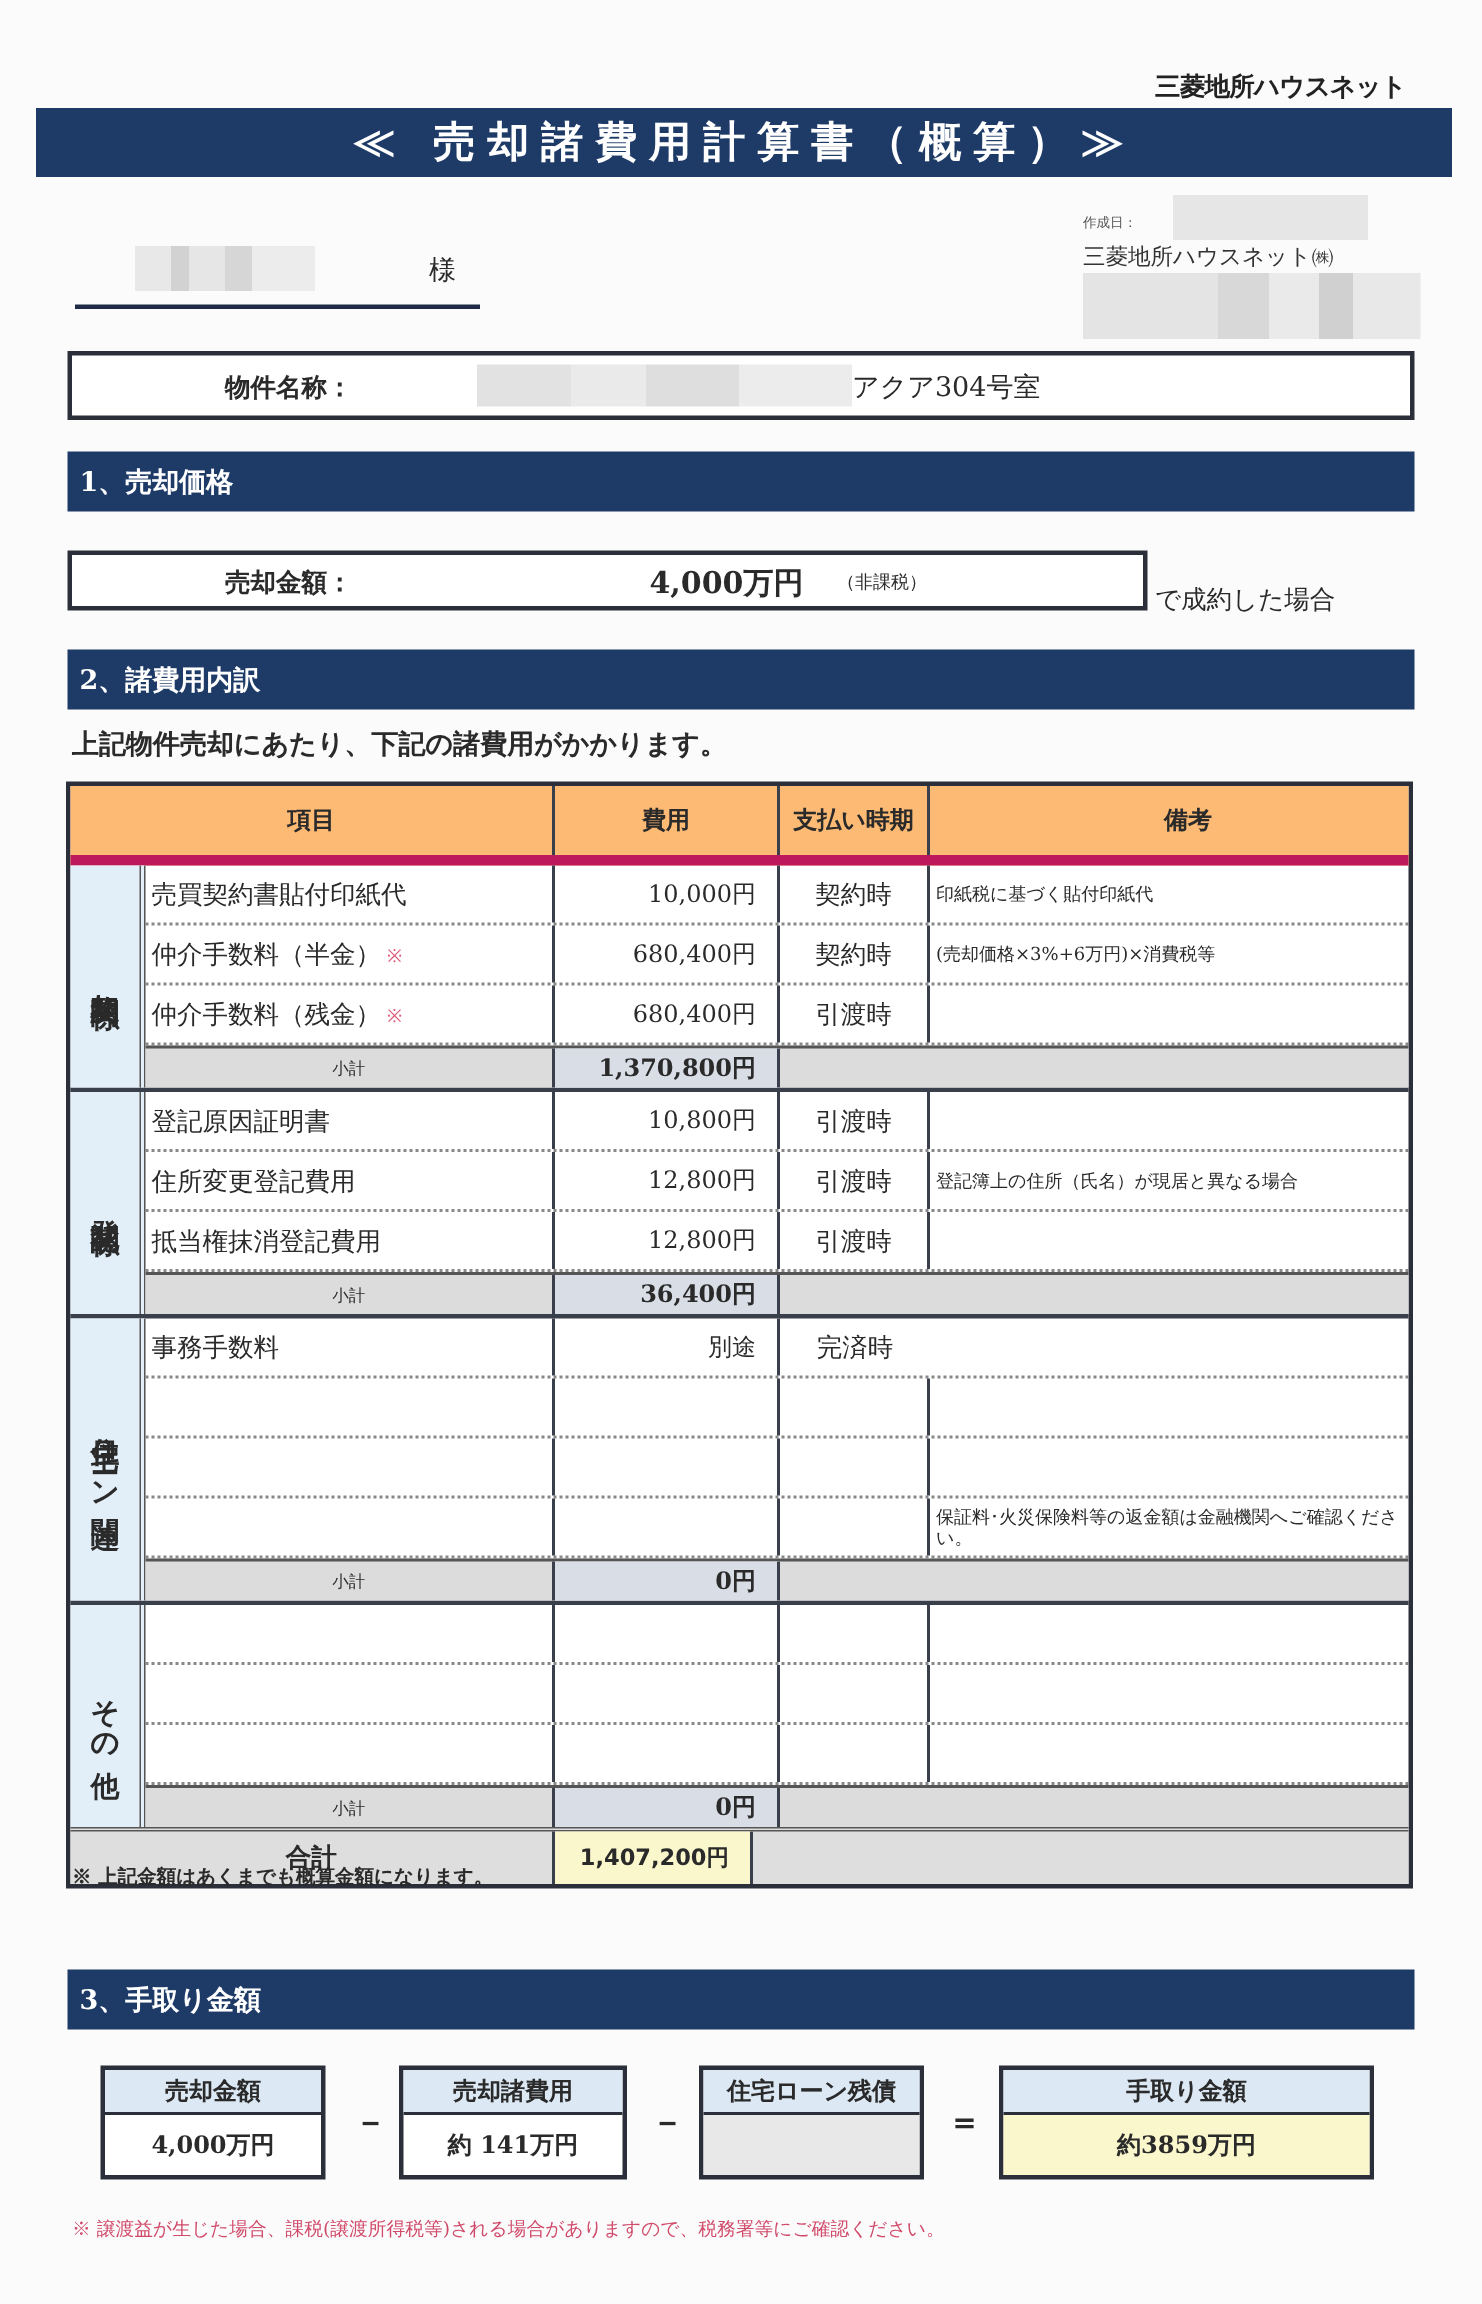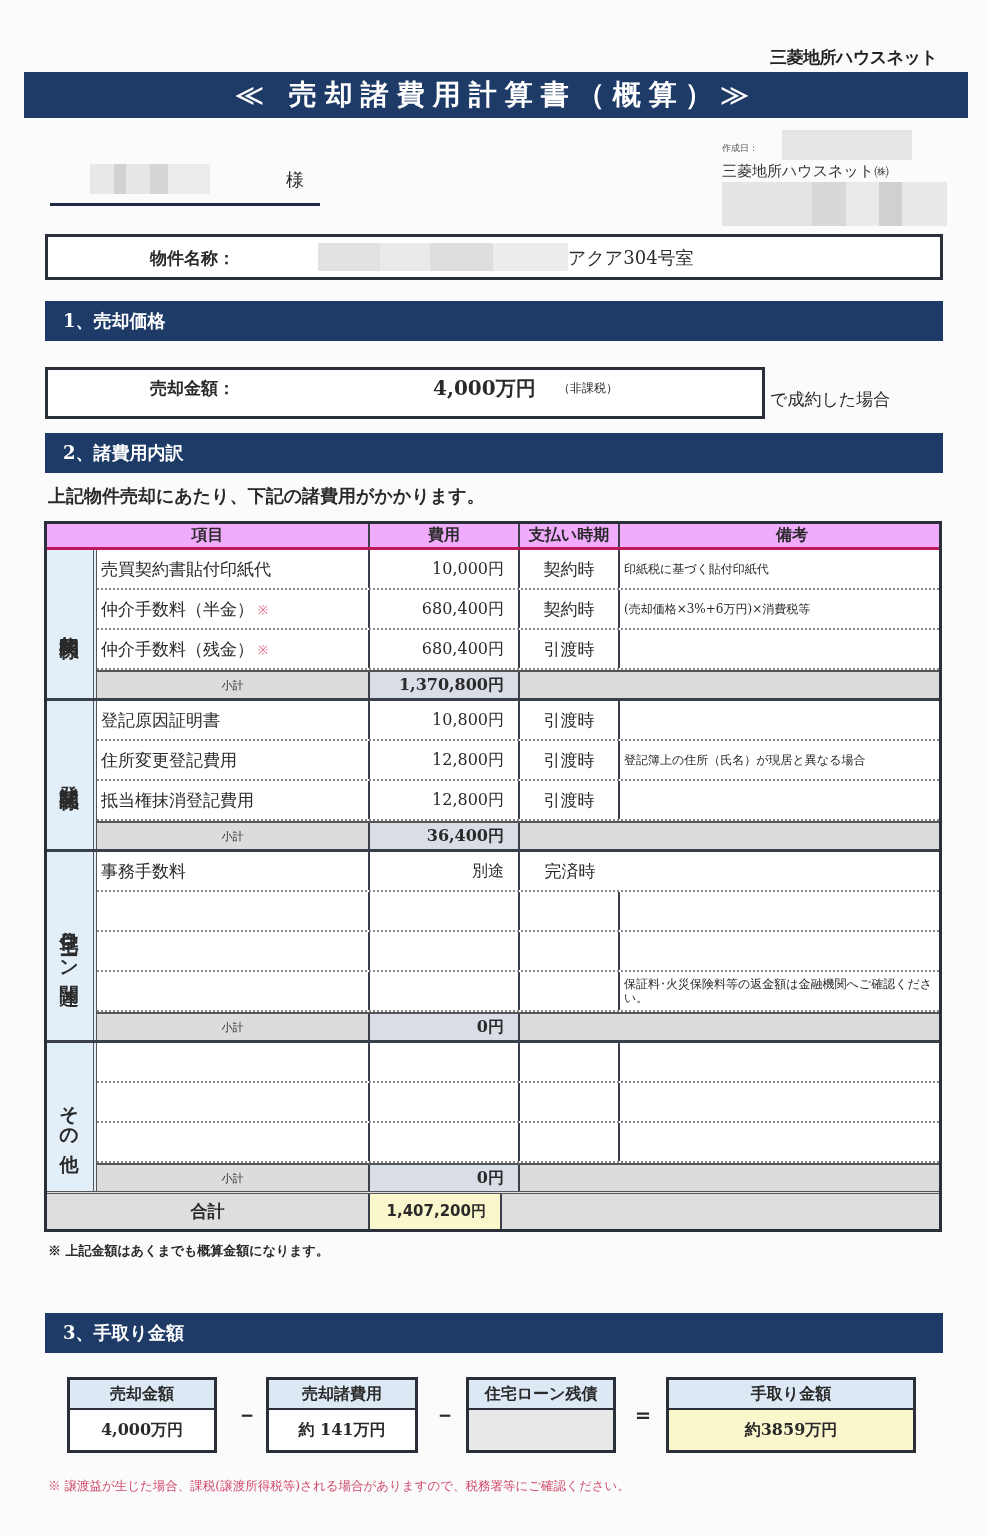--- a/index.html
+++ b/index.html
@@ -18,34 +18,34 @@
   .creator .label { position: absolute; left: 0; top: 12px; font-size: 9px; color: #555; }
   .creator .blur1 { position: absolute; left: 60px; top: 0; width: 130px; height: 30px; background: #e6e6e6; }
   .creator .company { position: absolute; left: 0; top: 32px; font-size: 15px; color: #333; white-space: nowrap; font-family: Liberation Mono, monospace; }
   .creator .blur2 { position: absolute; left: 0; top: 52px; width: 225px; height: 44px; background: linear-gradient(90deg,#e4e4e4 0 40%,#d8d8d8 40% 55%,#eaeaea 55% 70%,#d0d0d0 70% 80%,#e8e8e8 80%); }
 
   .prop-box { left: 45px; top: 234px; width: 898px; height: 46px; border: 3px solid #2b2f3a; background: #fff; }
   .prop-box .lbl { position: absolute; left: 102px; top: 10px; font-size: 17px; font-weight: bold; }
   .prop-box .blur { position: absolute; left: 270px; top: 6px; width: 250px; height: 28px; background: linear-gradient(90deg,#e2e2e2 0 25%,#eaeaea 25% 45%,#dedede 45% 70%,#ececec 70%); }
   .prop-box .val { position: absolute; left: 520px; top: 9px; font-size: 18px; }
 
-  .sec-bar { left: 45px; width: 898px; height: 40px; background: #1e3b68; color: #fff; font-size: 18px; font-weight: bold; display: flex; align-items: center; padding-left: 18px; }
-
-  .price-box { left: 45px; top: 367px; width: 720px; height: 52px; border: 3px solid #2b2f3a; background: #fff; }
+  .sec-bar { left: 45px; width: 898px; height: 40px; background: #1e3b68; color: #fff; font-size: 18px; font-weight: bold; display: flex; align-items: center; padding-left: 8px; }
+
+  .price-box { left: 45px; top: 367px; width: 720px; height: 40px; border: 3px solid #2b2f3a; background: #fff; }
   .price-box .lbl { position: absolute; left: 102px; top: 7px; font-size: 17px; font-weight: bold; }
   .price-box .val { position: absolute; left: 385px; top: 5px; font-size: 20px; font-weight: bold; }
   .price-box .tax { position: absolute; left: 510px; top: 10px; font-size: 12px; }
   .price-suffix { left: 770px; top: 388px; font-size: 17px; }
 
   .intro { left: 48px; top: 484px; font-size: 18px; font-weight: bold; text-align: center; }
 
   
   .cost-table { left: 44px; top: 521px; width: 898px; border: 3px solid #2b2f3a; background: #fff; }
   .row { display: flex; }
-  .th { background: #f0abfc; height: 26px; border-bottom: 3px solid #be185d; }
+  .th { background: #fdba74; height: 53px; border-bottom: 7px solid #be185d; }
   .th > div { display: flex; align-items: center; justify-content: center; font-size: 16px; font-weight: bold; border-right: 2px solid #3a3f4c; }
   .th > div:last-child { border-right: none; }
   .c-item { width: 323px; }
   .c-cost { width: 150px; }
   .c-time { width: 100px; }
   .c-note { flex: 1; padding-left: 25px; }
 
   .group { display: flex; border-bottom: 3px solid #3a3f4c; }
   .g-label { width: 50px; background: #e2eef8; border-right: 4px double #555; display: flex; align-items: center; justify-content: center; writing-mode: vertical-rl; font-size: 19px; font-weight: bold; letter-spacing: 2px; }
   .g-body { flex: 1; }

